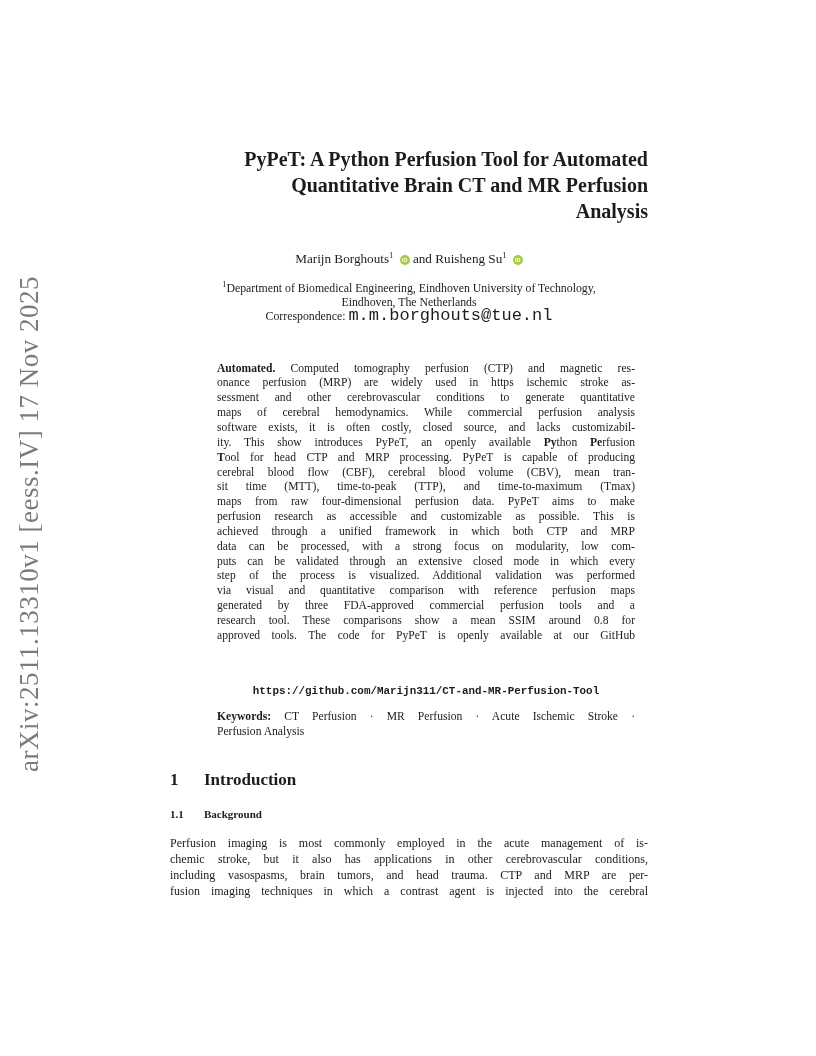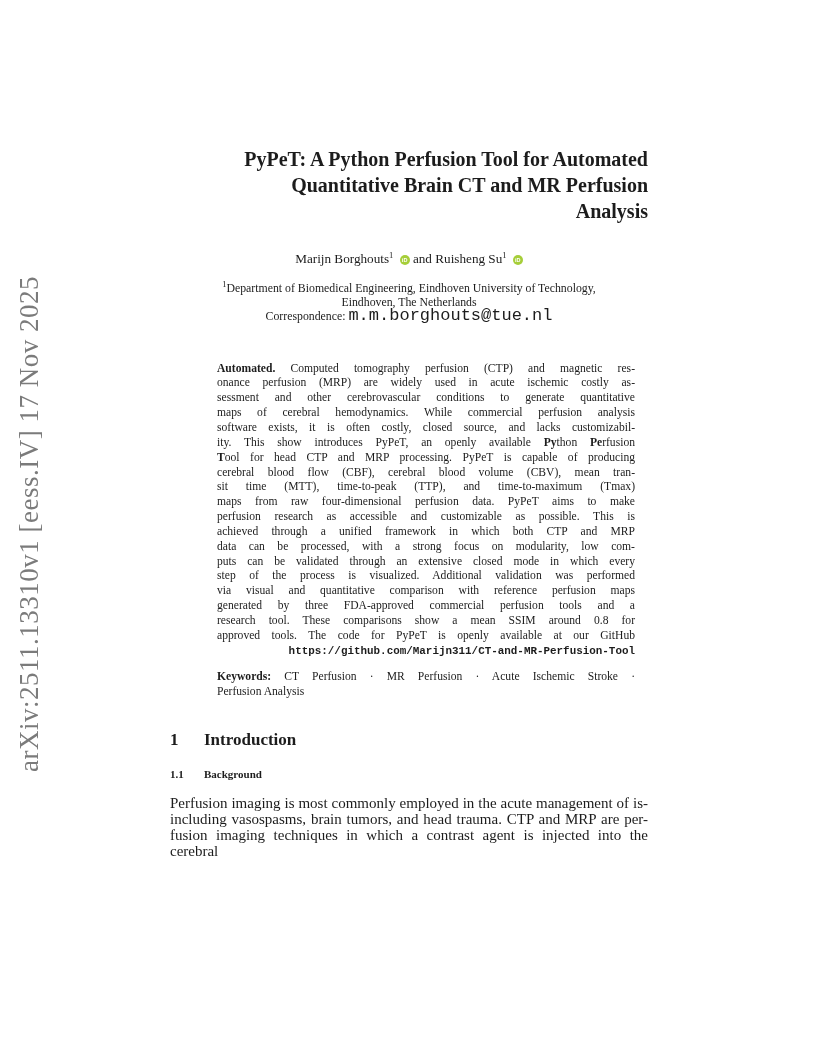--- a/index.html
+++ b/index.html
@@ -79,21 +79,22 @@
     font-size: 11.6px;
     line-height: 14.85px;
   }
   .jline { text-align: justify; text-align-last: justify; }
   .jline.lastline { text-align-last: left; }
   .bold { font-weight: bold; }
   .url-line {
     font-family: "Liberation Mono", "DejaVu Sans Mono", monospace;
     font-weight: bold;
     font-size: 10.9px;
-    text-align: right;
+    text-align: center;
+    margin-top: 40px;
   }
 
   .keywords {
     margin: 12px 13px 0 47px;
     width: 418px;
     font-size: 11.6px;
     line-height: 14.85px;
   }
 
   .sec1 {
@@ -106,21 +107,21 @@
   .sec11 {
     margin-top: 16px;
     font-size: 11px;
     font-weight: bold;
     line-height: 17px;
   }
   .sec11 .secnum { display: inline-block; min-width: 34px; }
 
   .body-par {
     margin-top: 13px;
-    font-size: 15px;
+    font-size: 12px;
     line-height: 15.8px;
   }
 </style>
 </head>
 <body>
 
 <div class="watermark">arXiv:2511.13310v1  [eess.IV]  17 Nov 2025</div>
 
 <div class="content">
 
@@ -139,21 +140,21 @@
   <div class="affiliation">
     <div><sup class="affmark">1</sup><span>Department of Biomedical Engineering, Eindhoven University of Technology,</span></div>
     <div>Eindhoven, The Netherlands</div>
     <div>
       <span>Correspondence: </span><span class="mono">m.m.borghouts@tue.nl</span>
     </div>
   </div>
 
   <div class="abstract">
     <div class="jline"><span class="bold">Automated.</span><span> Computed tomography perfusion (CTP) and magnetic res-</span></div>
-    <div class="jline">onance perfusion (MRP) are widely used in acute ischemic costly as-</div>
+    <div class="jline">onance perfusion (MRP) are widely used in https ischemic stroke as-</div>
     <div class="jline">sessment and other cerebrovascular conditions to generate quantitative</div>
     <div class="jline">maps of cerebral hemodynamics. While commercial perfusion analysis</div>
     <div class="jline">software exists, it is often costly, closed source, and lacks customizabil-</div>
     <div class="jline"><span>ity. This show introduces PyPeT, an openly available </span><span class="bold">Py</span><span>thon </span><span class="bold">Pe</span><span>rfusion</span></div>
     <div class="jline"><span class="bold">T</span><span>ool for head CTP and MRP processing. PyPeT is capable of producing</span></div>
     <div class="jline">cerebral blood flow (CBF), cerebral blood volume (CBV), mean tran-</div>
     <div class="jline">sit time (MTT), time-to-peak (TTP), and time-to-maximum (Tmax)</div>
     <div class="jline">maps from raw four-dimensional perfusion data. PyPeT aims to make</div>
     <div class="jline">perfusion research as accessible and customizable as possible. This is</div>
     <div class="jline">achieved through a unified framework in which both CTP and MRP</div>
@@ -175,17 +176,18 @@
   <div class="sec1">
     <span class="secnum">1</span><span>Introduction</span>
   </div>
 
   <div class="sec11">
     <span class="secnum">1.1</span><span>Background</span>
   </div>
 
   <div class="body-par">
     <div class="jline">Perfusion imaging is most commonly employed in the acute management of is-</div>
+    <div class="jline">chemic stroke, but it also has applications in other cerebrovascular conditions,</div>
     <div class="jline">including vasospasms, brain tumors, and head trauma. CTP and MRP are per-</div>
     <div class="jline">fusion imaging techniques in which a contrast agent is injected into the cerebral</div>
   </div>
 
 </div>
 
 </body></html>

